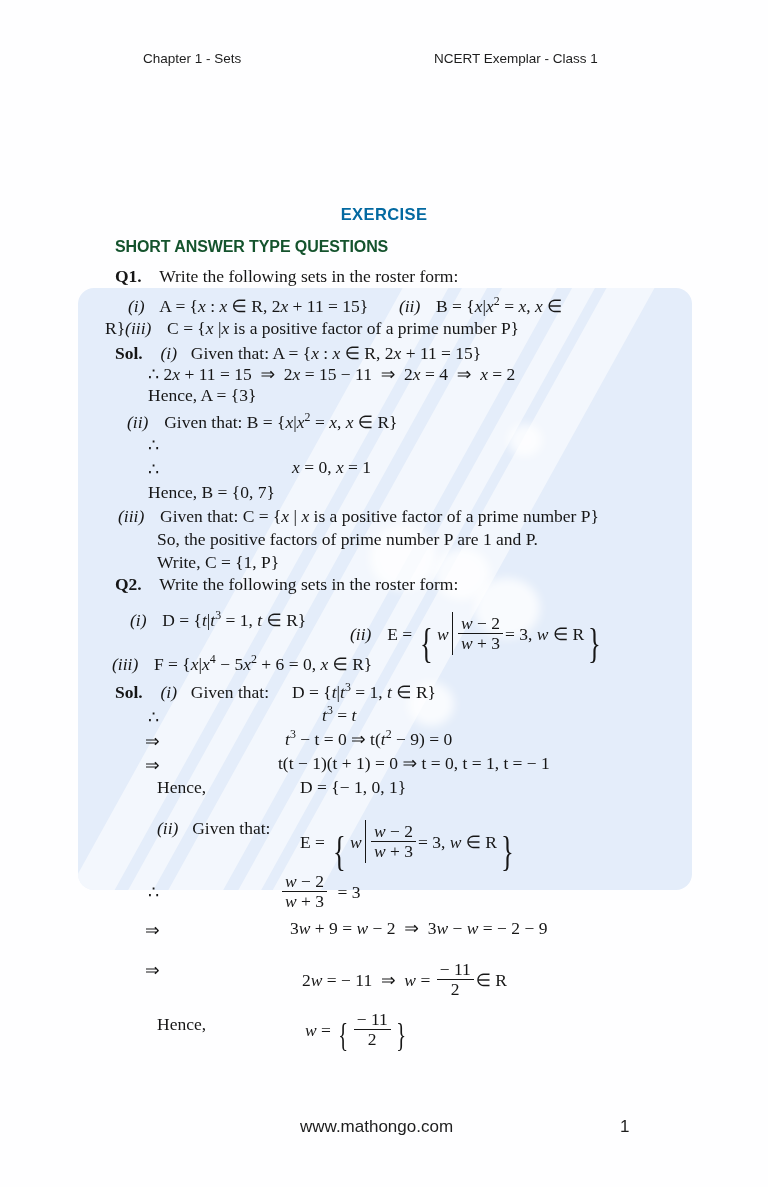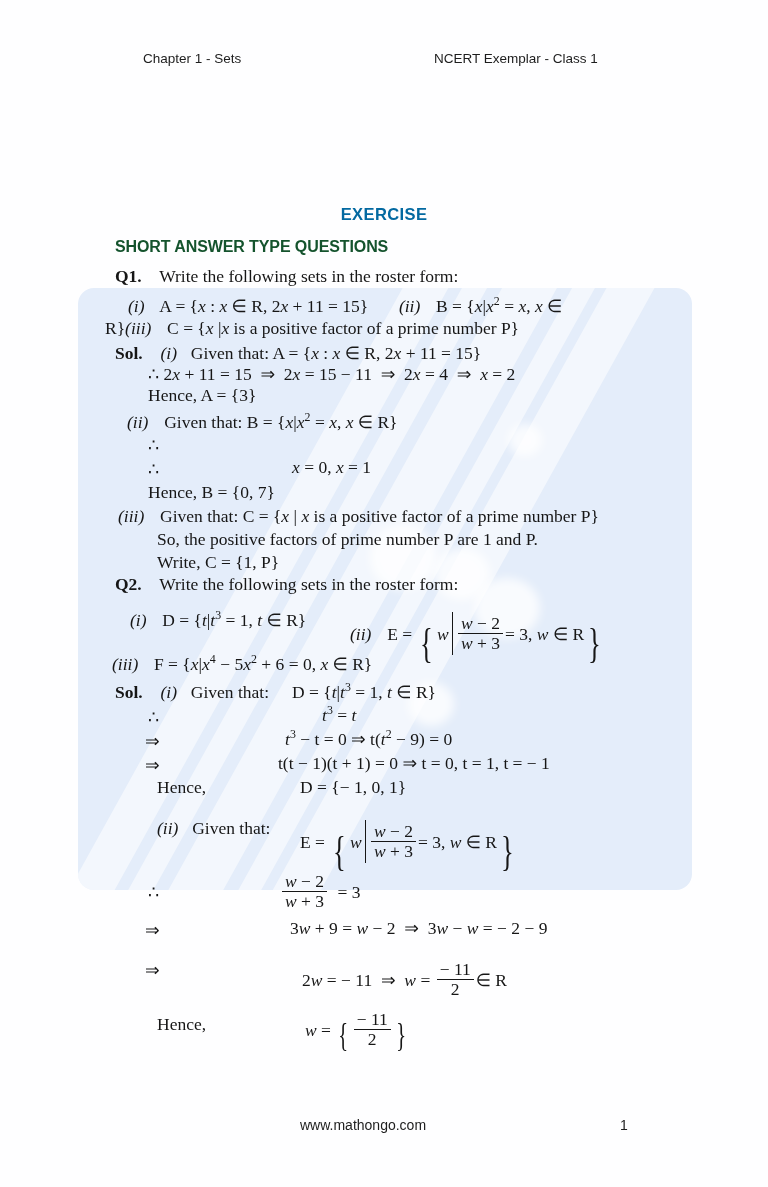--- a/index.html
+++ b/index.html
@@ -134,21 +134,21 @@
     vertical-align: -0.86em;
     margin: 0 3px;
   }
 
   
   .footer {
     position: absolute;
     top: 1117px; left: 0; right: 0;
     height: 20px;
     font-family: "Liberation Sans", sans-serif;
-    font-size: 14px;
+    font-size: 17px;
     color: #1d1d1d;
   }
   .footer .site { position: absolute; left: 300px; top: 0; }
   .footer .pageno { position: absolute; left: 620px; top: 0; }
 </style>
 </head>
 <body>
 
 <div class="page">
 

